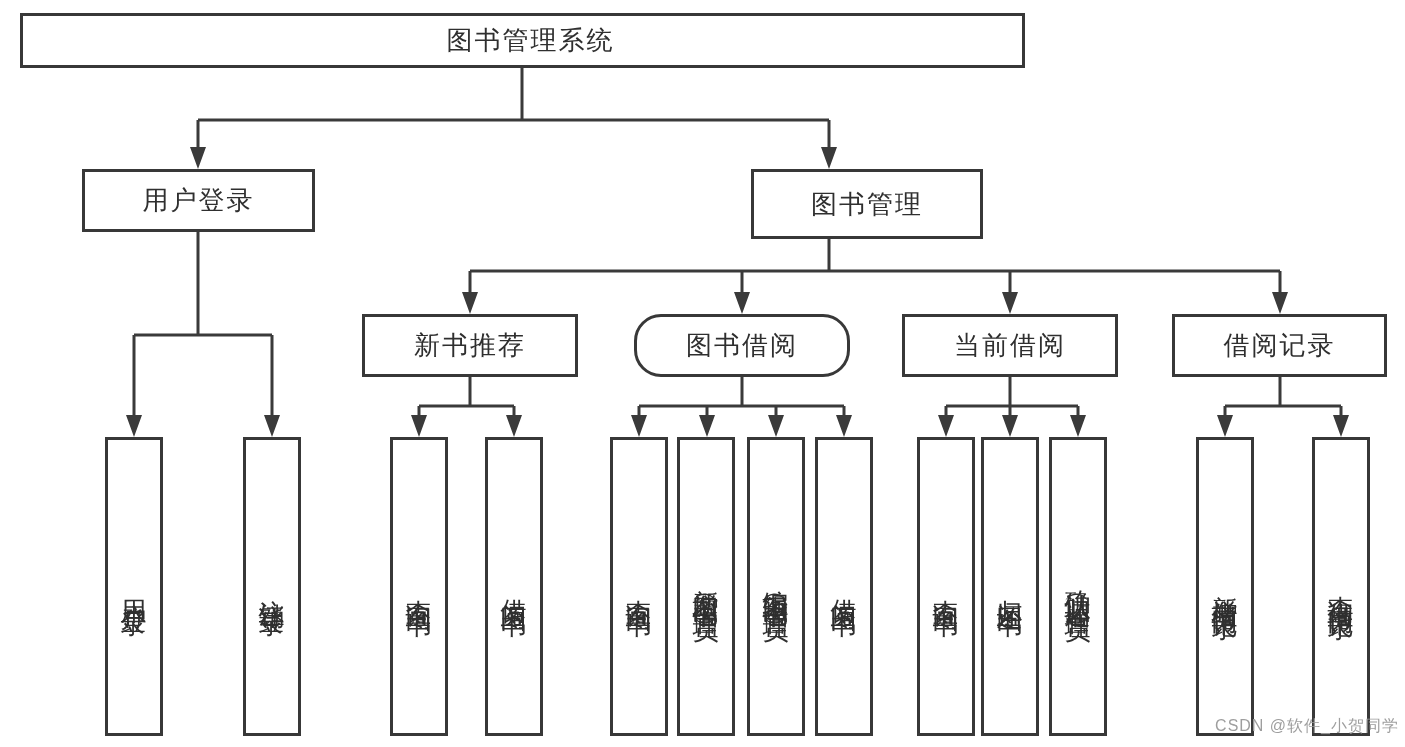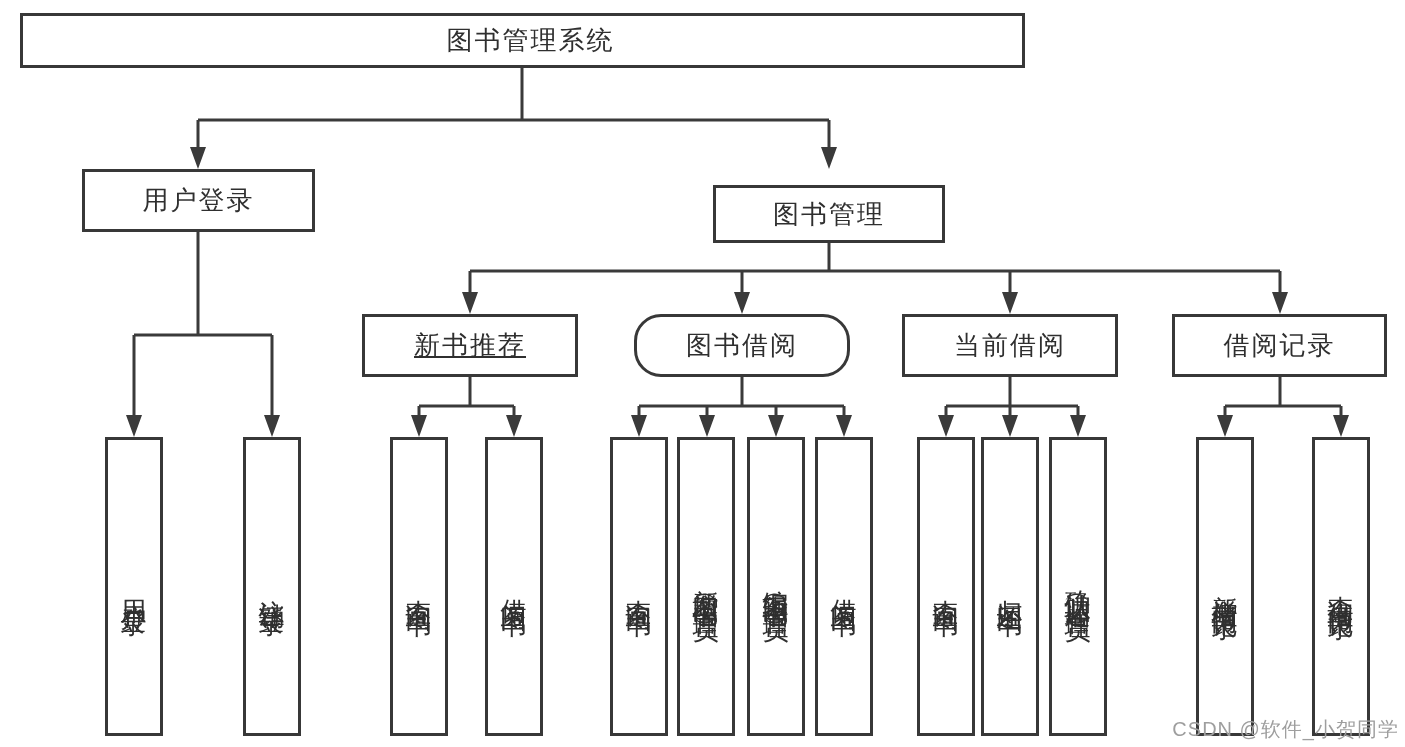--- a/index.html
+++ b/index.html
@@ -29,21 +29,21 @@
     display:flex;align-items:center;justify-content:center;
   }
   .leaf .vtext{
     writing-mode:vertical-rl;
     font-size:26px;letter-spacing:4px;line-height:1;
     color:#2f2f2f;
   }
   .watermark{
     position:absolute;z-index:3;
     right:6px;top:716px;
-    font-size:20px;color:#9e9e9e;letter-spacing:1px;
+    font-size:16px;color:#9e9e9e;letter-spacing:1px;
     white-space:nowrap;
   }
 </style>
 </head>
 <body>
 
 <div class="canvas">
 
   <svg class="connectors" width="1405" height="747" viewBox="0 0 1405 747">
     <path fill="none" stroke="#3a3a3a" stroke-width="3" d="M522,68 V120 M198,120 H829 M198,120 V150 M829,120 V150
@@ -61,23 +61,23 @@
              M631,415 L647,415 L639,437 Z M699,415 L715,415 L707,437 Z
              M768,415 L784,415 L776,437 Z M836,415 L852,415 L844,437 Z
              M938,415 L954,415 L946,437 Z M1002,415 L1018,415 L1010,437 Z
              M1070,415 L1086,415 L1078,437 Z
              M1217,415 L1233,415 L1225,437 Z M1333,415 L1349,415 L1341,437 Z"></path>
   </svg>
 
   <div class="node" style="left:20px;top:13px;width:1005px;height:55px;padding-left:16px;">图书管理系统</div>
 
   <div class="node" style="left:82px;top:169px;width:233px;height:63px;">用户登录</div>
-  <div class="node" style="left:713px;top:169px;width:232px;height:58px;margin-top:16px;">图书管理</div>
+  <div class="node" style="left:751px;top:169px;width:232px;height:70px;">图书管理</div>
 
-  <div class="node" style="left:362px;top:314px;width:216px;height:63px;text-decoration:underline;">新书推荐</div>
+  <div class="node" style="left:362px;top:314px;width:216px;height:63px;">新书推荐</div>
   <div class="node" style="left:634px;top:314px;width:216px;height:63px;border-radius:27px;">图书借阅</div>
   <div class="node" style="left:1172px;top:314px;width:215px;height:63px;">借阅记录</div>
   <div class="node" style="left:902px;top:314px;width:216px;height:63px;">当前借阅</div>
 
   <div class="leaf" style="left:105px;">
     <span class="vtext">用户登录</span>
   </div>
   <div class="leaf" style="left:243px;">
     <span class="vtext">注销登录</span>
   </div>

